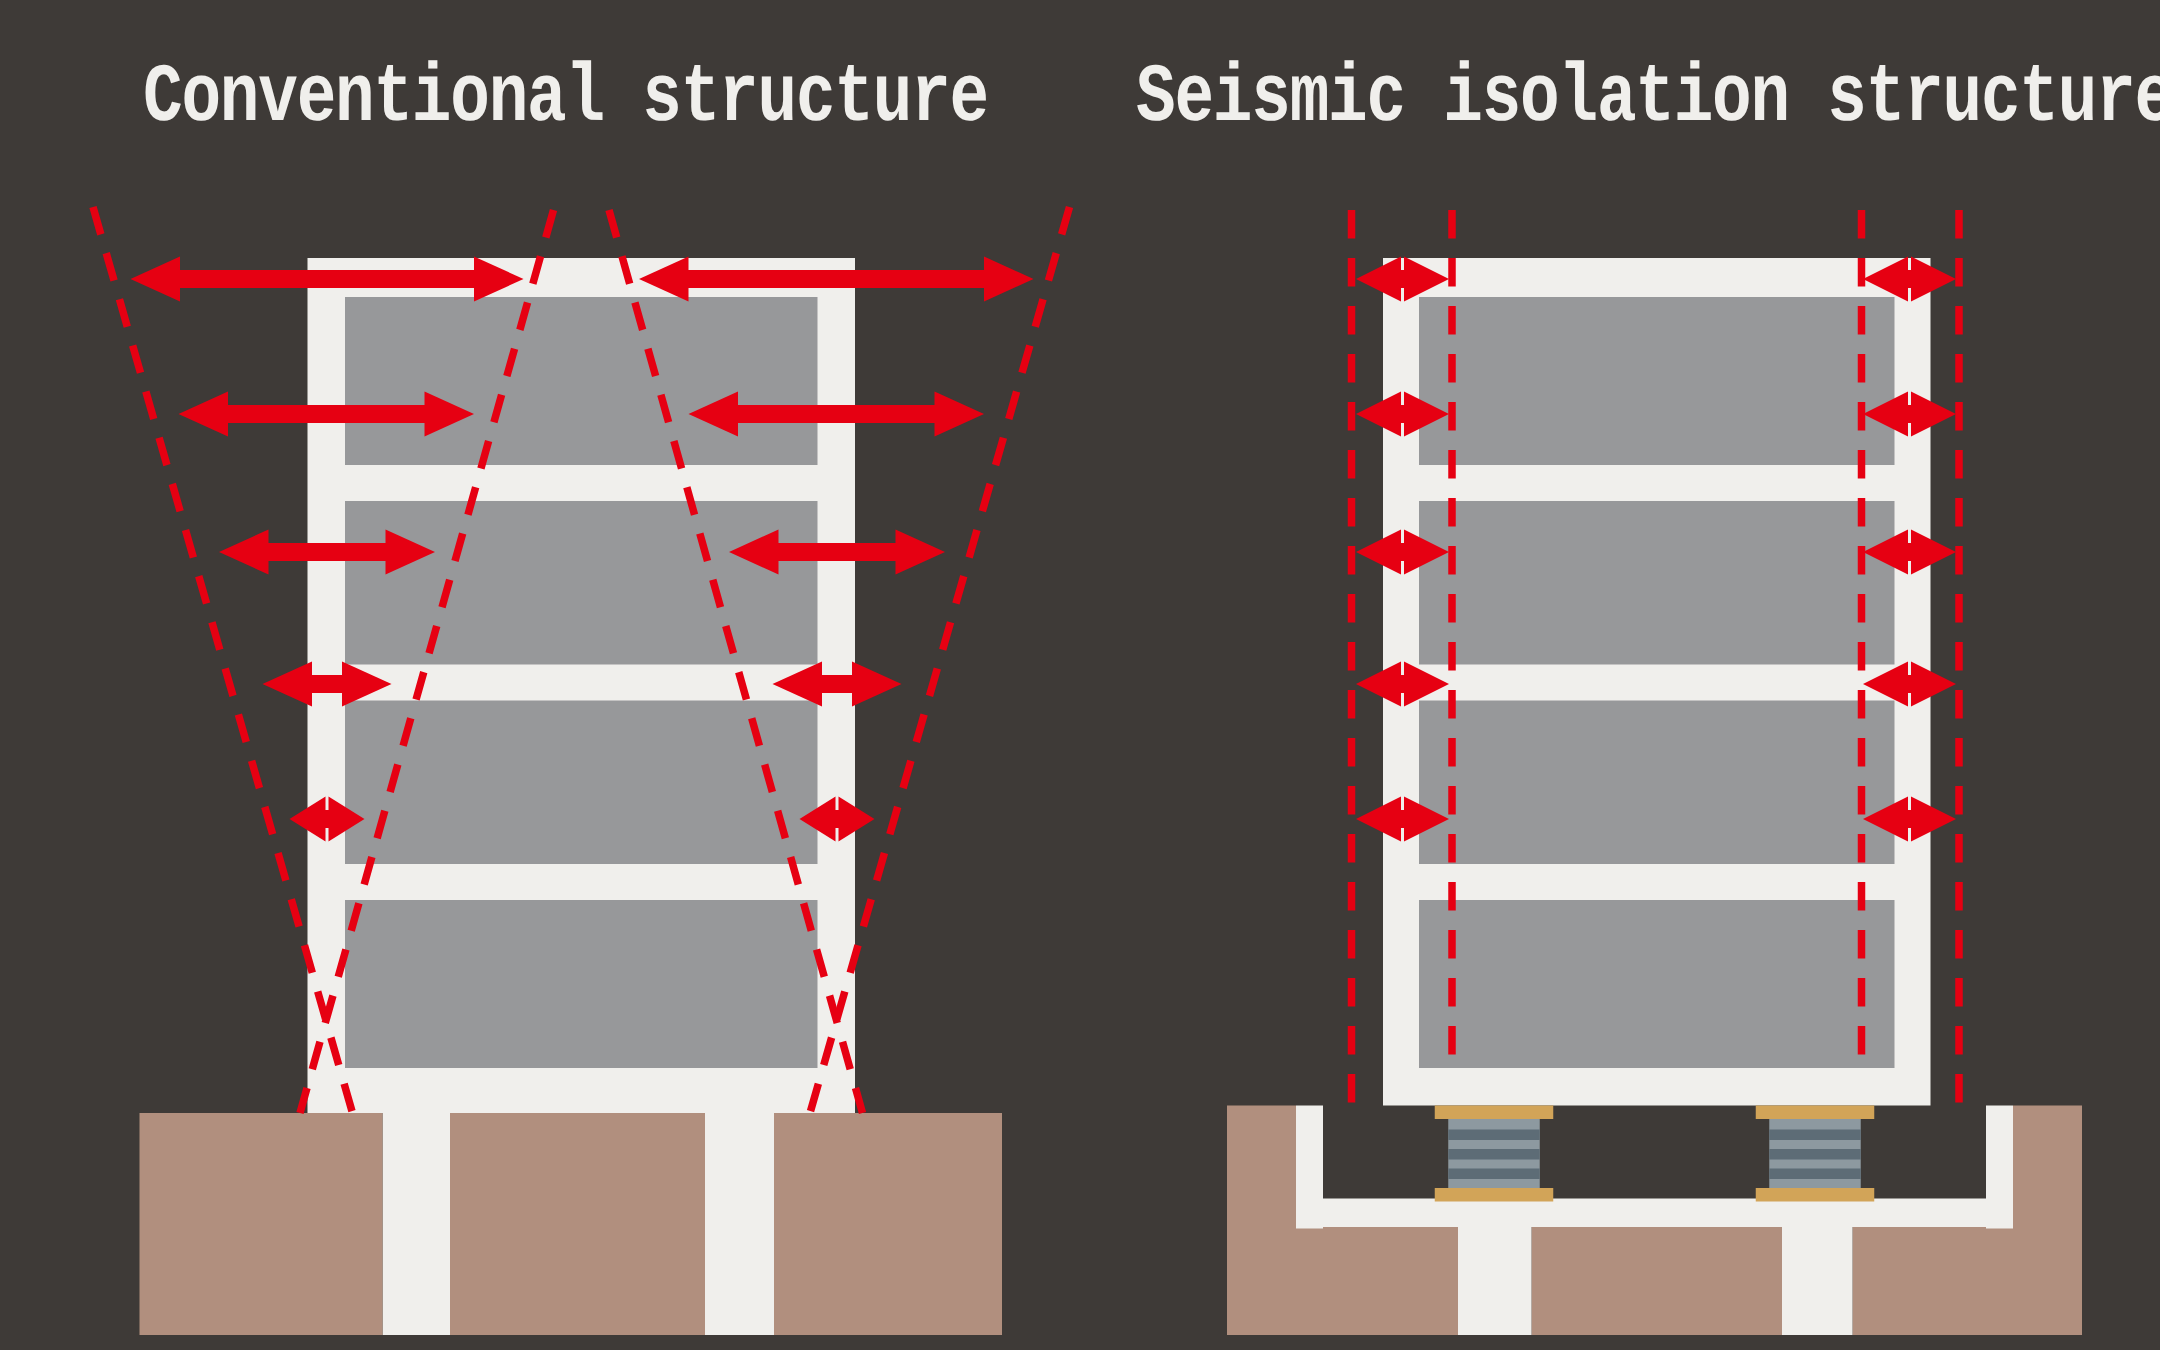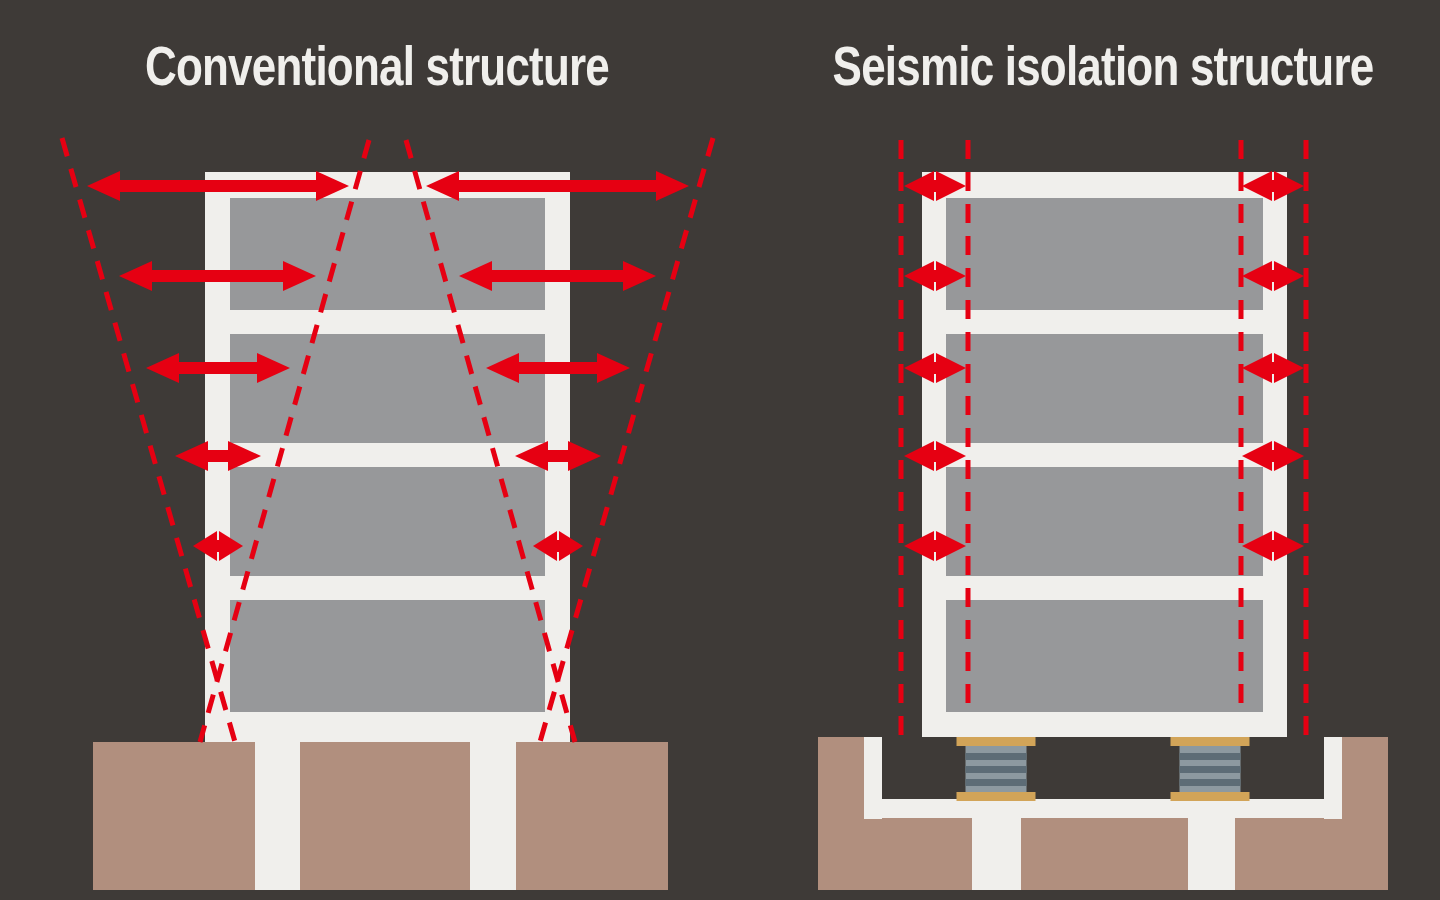--- a/index.html
+++ b/index.html
@@ -6,21 +6,21 @@
     margin: 0;
     padding: 0;
     background: #3e3a37;
   }
   #canvas {
     position: relative;
     width: 1440px;
     height: 900px;
     overflow: hidden;
     background: var(--background, #3e3a37);
-    font-family: Liberation Sans, sans-serif;
+    font-family: Liberation Mono, monospace;
     text-align: center;
   }
   .title {
     position: absolute;
     top: 36px;
     transform: translateX(-50%) scaleX(0.8);
     transform-origin: center top;
     white-space: nowrap;
     font-size: 55px;
     font-weight: bold;

